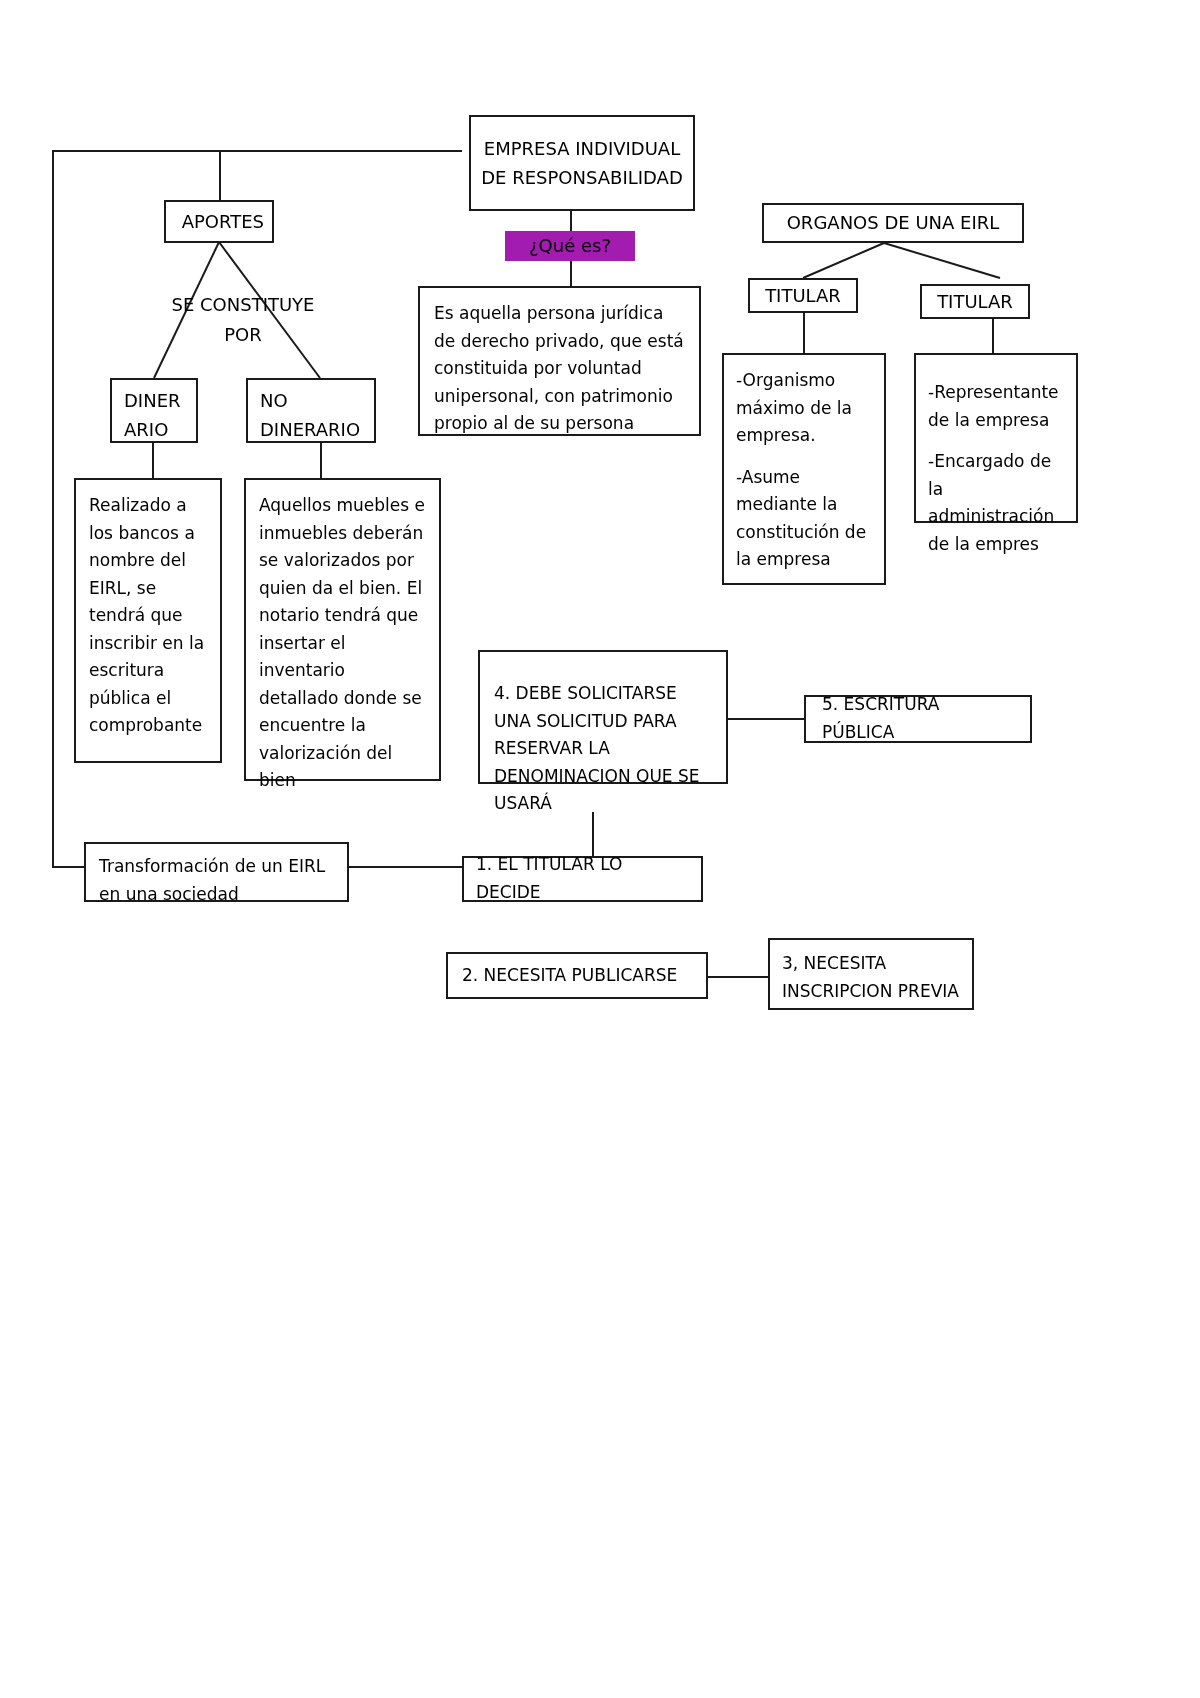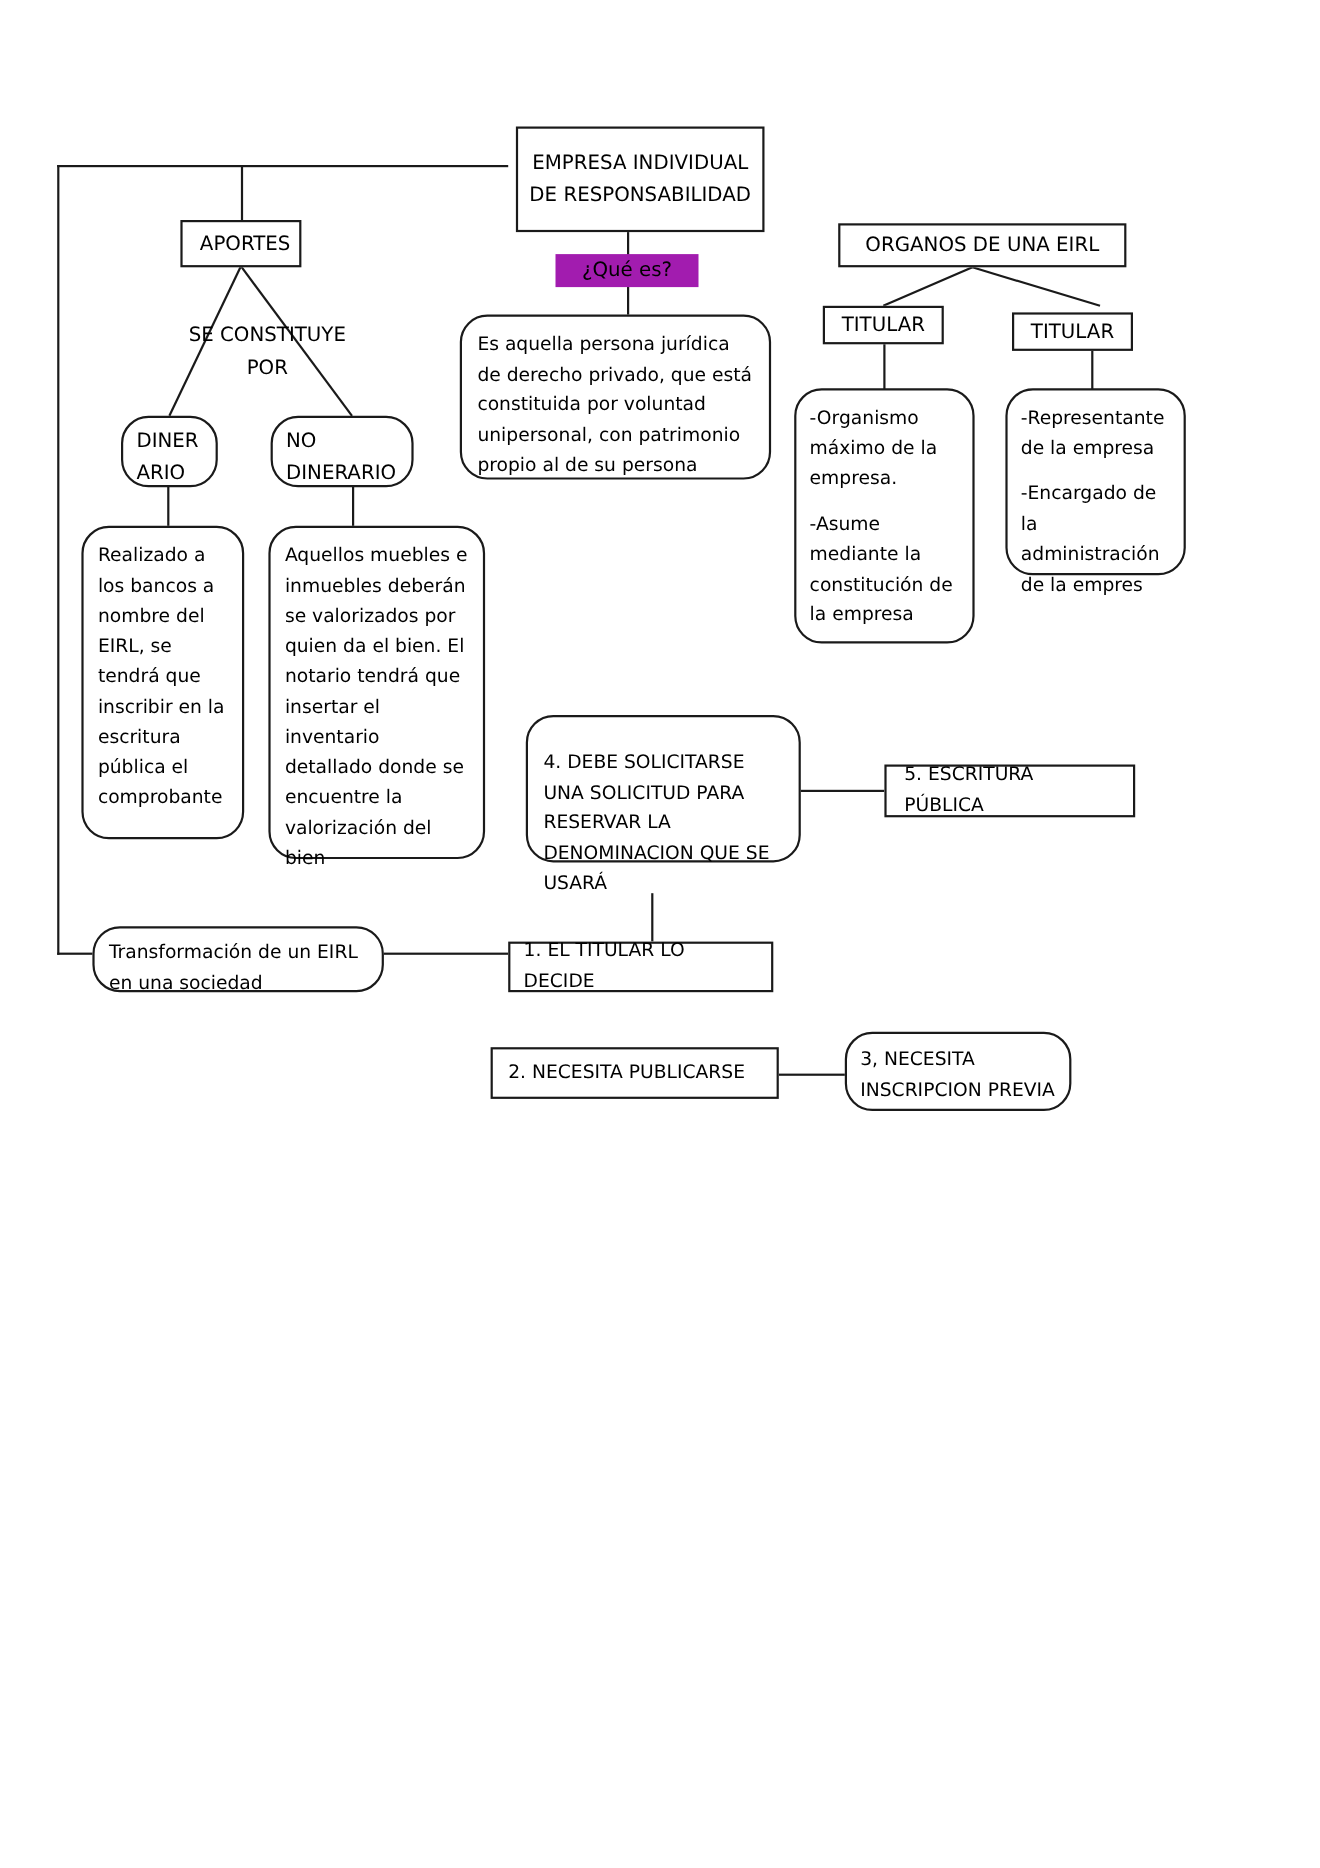--- a/index.html
+++ b/index.html
@@ -31,21 +31,20 @@
   .node.center {
     display: flex;
     align-items: center;
     justify-content: center;
     text-align: center;
     padding: 6px 8px;
   }
   .node.left {
     display: block;
     text-align: left;
-    border-radius: 25px;
   }
   .node.midleft {
     display: flex;
     align-items: center;
     justify-content: flex-start;
     text-align: left;
   }
   .t17 { font-size: 17px; }
   .t18 { font-size: 18px; }
 
@@ -167,21 +166,21 @@
   <div class="node center t18" style="left:920px; top:284px; width:110px; height:35px;">
     <span>TITULAR</span>
   </div>
 
   <div class="node left t17" style="left:722px; top:353px; width:164px; height:232px; padding:12px 12px;">
     <p class="para">-Organismo máximo de la empresa.</p>
     <div class="spacer"></div>
     <p class="para">-Asume mediante la constitución de la empresa</p>
   </div>
 
-  <div class="node left t17" style="left:914px; top:353px; width:164px; height:170px; padding:12px 12px;">
+  <div class="node left t17" style="left:914px; top:353px; width:164px; height:170px; padding:24px 12px;">
     <p class="para">-Representante de la empresa</p>
     <div class="spacer"></div>
     <p class="para">-Encargado de la administración de la empres</p>
   </div>
 
   <div class="node left t17" style="left:478px; top:650px; width:250px; height:134px; padding:28px 14px;">
     <p class="para">4. DEBE SOLICITARSE UNA SOLICITUD PARA RESERVAR LA DENOMINACION QUE SE USARÁ</p>
   </div>
 
   <div class="node midleft t17" style="left:804px; top:695px; width:228px; height:48px; padding:6px 16px;">

